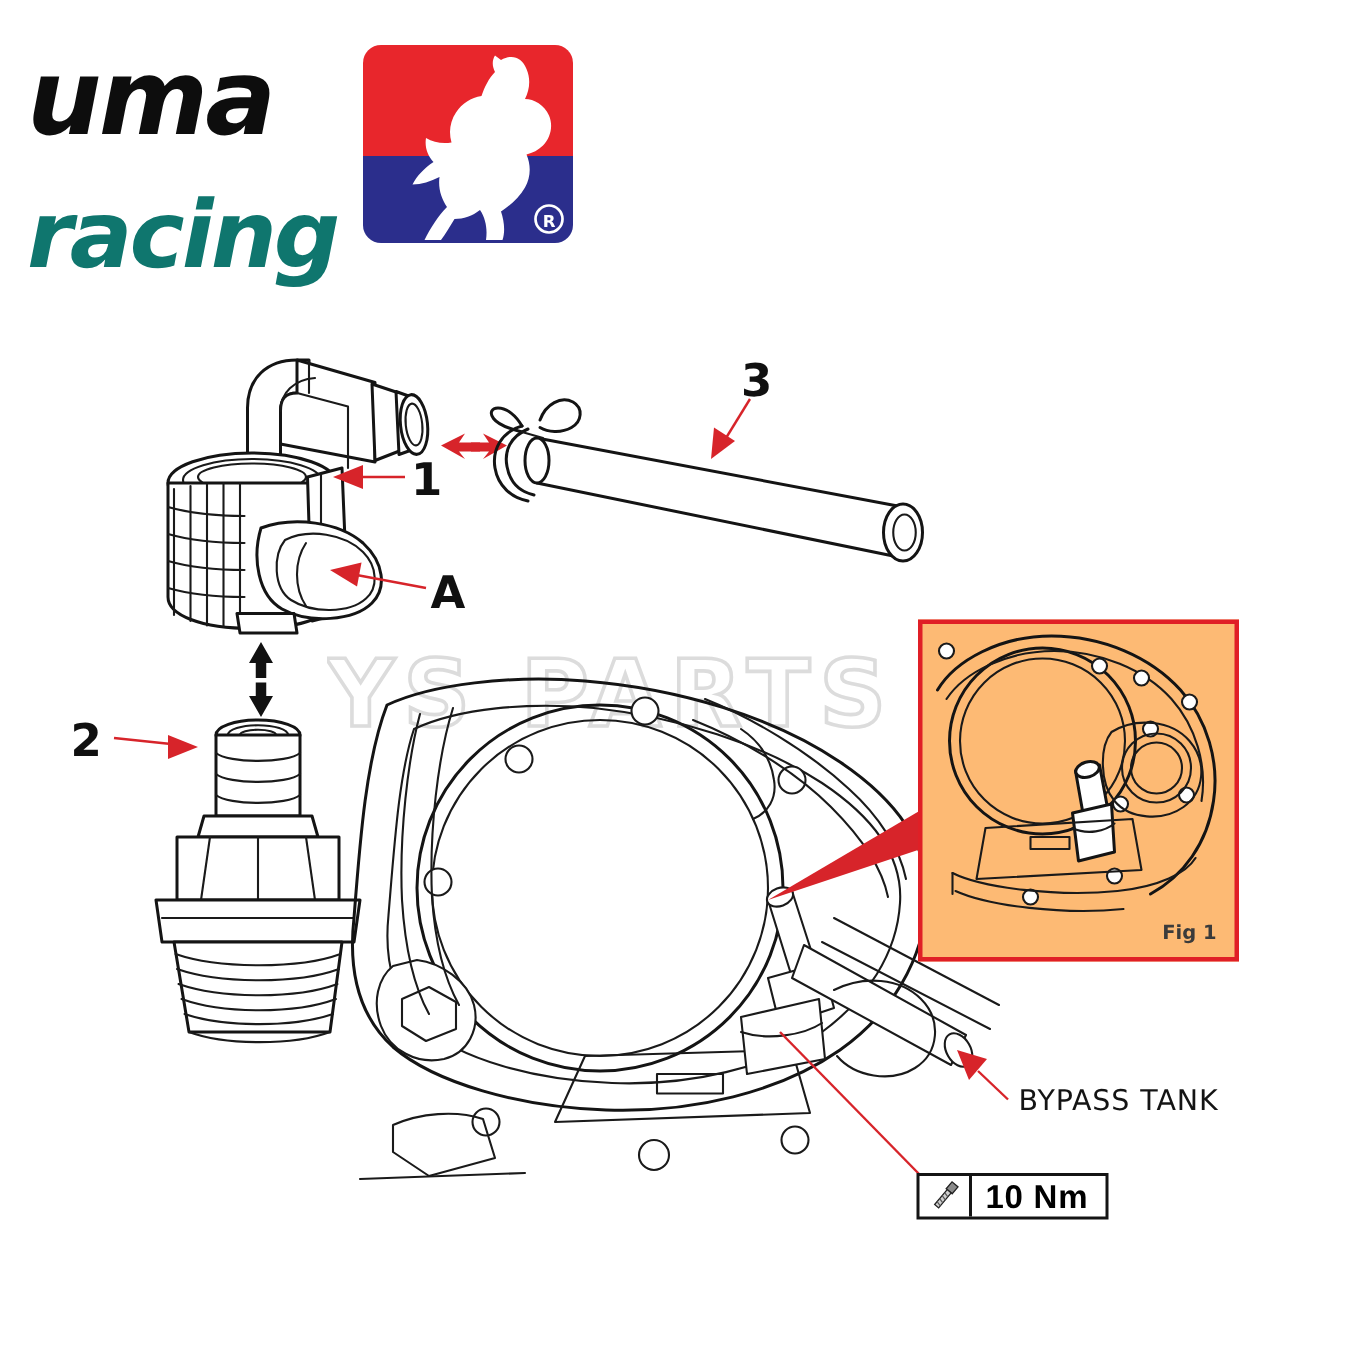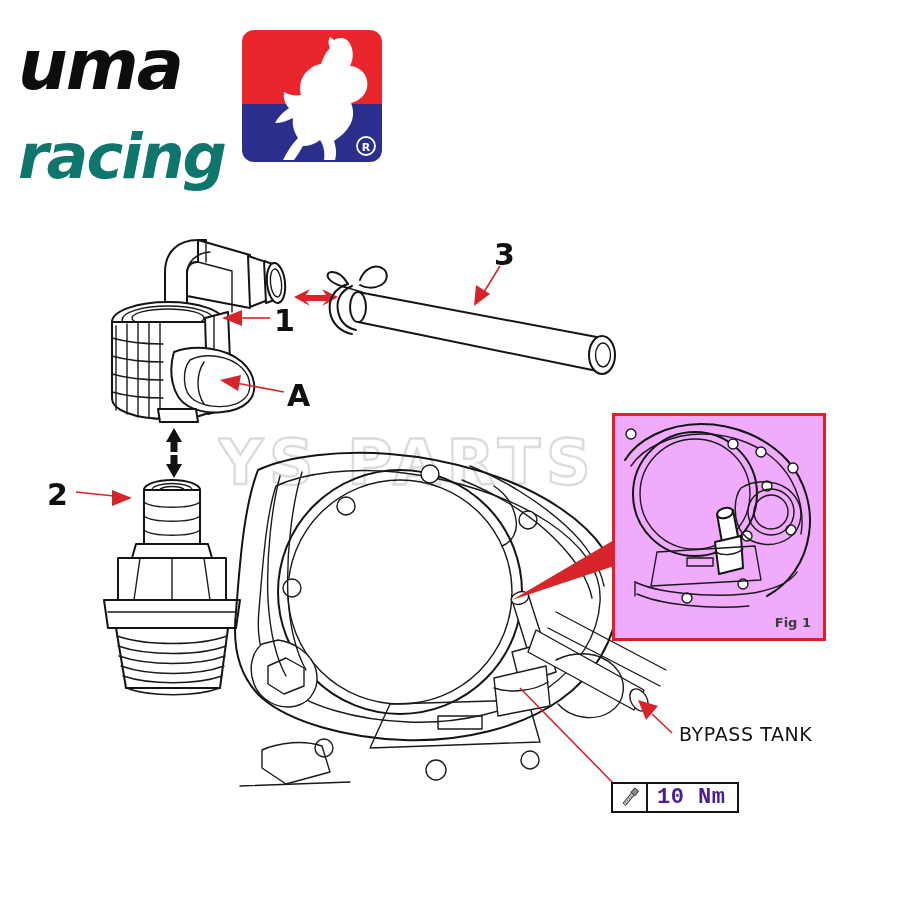--- a/index.html
+++ b/index.html
@@ -152,21 +152,21 @@
   }
 
   
   #fig1-box {
     position: absolute;
     left: 612px;
     top: 413px;
     width: 214px;
     height: 228px;
     border: 3px solid #e01f26;
-    background: #f0abfc;
+    background: #fdba74;
     box-sizing: border-box;
     overflow: hidden;
   }
   #fig1-label {
     position: absolute;
     right: 12px;
     bottom: 8px;
     font-family: "DejaVu Sans", sans-serif;
     font-weight: bold;
     font-size: 13px;
@@ -190,25 +190,25 @@
     border-right: 2px solid #141414;
     position: relative;
     display: flex;
     align-items: center;
     justify-content: center;
   }
   #torque-value {
     display: flex;
     align-items: center;
     padding: 0 11px 0 9px;
-    font-family: Liberation Mono, monospace;
+    font-family: Liberation Sans, sans-serif;
     font-weight: bold;
     font-size: 22px;
     letter-spacing: 0.5px;
-    color: #4c1d95;
+    color: #000000;
   }
 </style>
 </head>
 <body>
 
 <div id="page">
 
   <div id="logo">
     <div class="logo-word-uma">uma</div>
     <div class="logo-word-racing">racing</div>

